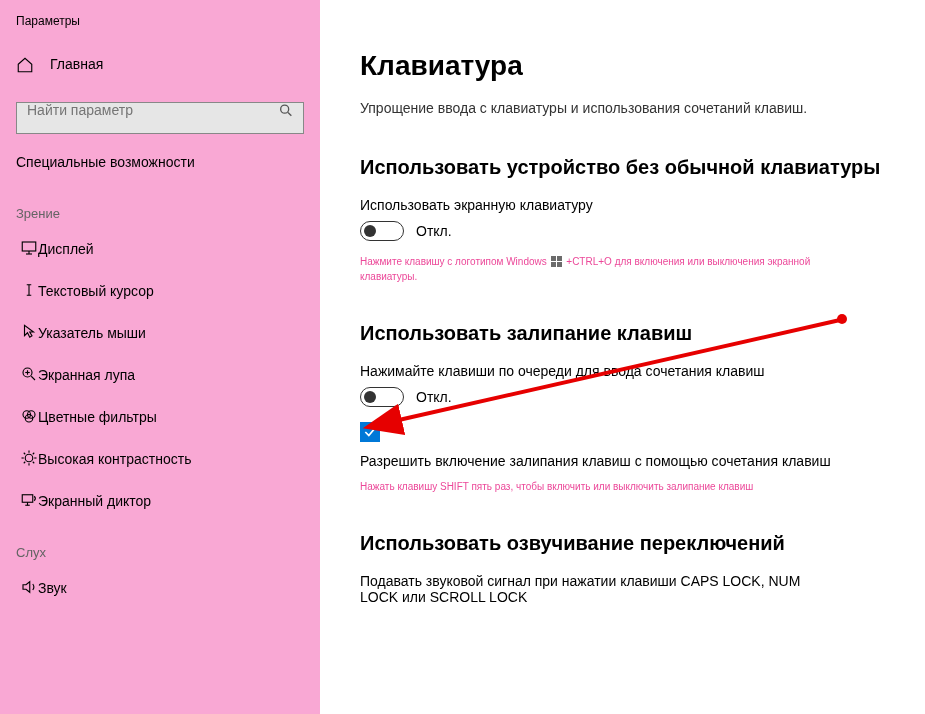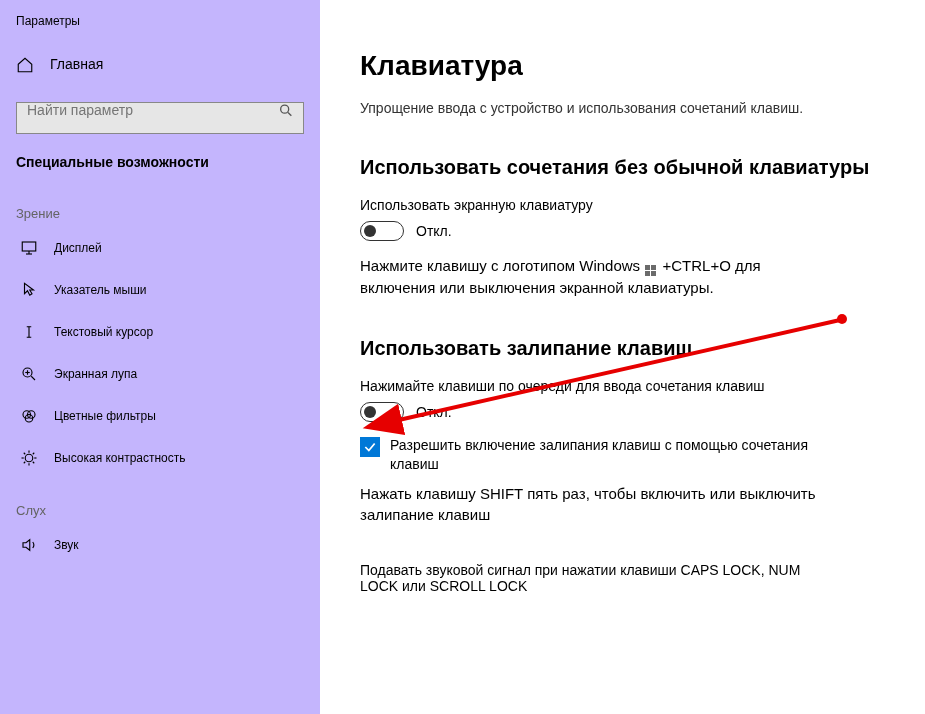--- a/index.html
+++ b/index.html
@@ -8,21 +8,21 @@
       font-size: 14px;
       color: #000;
       background: #fff;
       width: 925px;
       height: 714px;
       overflow: hidden;
       display: flex;
     }
     .sidebar {
       width: 320px;
-      background: #c4b5fd;
+      background: #f9a8d4;
       padding: 14px 0 0 0;
       flex-shrink: 0;
     }
     .app-title {
       font-size: 12px;
       padding: 0 0 18px 16px;
       color: #000;
     }
     .home-row {
       display: flex;
@@ -48,36 +48,35 @@
       margin-top: 12px;
     }
     .search-icon {
       position: absolute;
       right: 10px;
       top: 50%;
       transform: translateY(-50%);
       color: #666;
     }
     .section-title {
-      font-weight: 700;
+      font-weight: 400;
       font-size: 14px;
       padding: 0 16px 12px 16px;
     }
     .category {
       font-size: 13px;
       color: #646464;
       padding: 24px 16px 6px 16px;
     }
     .nav-item {
       display: flex;
-      align-items: center;
-      gap: 16px;
+      align-items: flex-end;
       padding: 12px 16px 12px 20px;
       cursor: pointer;
-      font-size: 12px;
+      font-size: 14px;
     }
     .nav-item .icon {
       width: 18px;
       height: 18px;
       display: flex;
       align-items: center;
       justify-content: center;
     }
     .main {
       flex: 1;
@@ -128,33 +127,34 @@
       top: 3px;
       width: 12px;
       height: 12px;
       background: #333;
       border-radius: 50%;
     }
     .toggle-label {
       font-size: 14px;
     }
     .hint {
-      font-size: 15px;
-      color: #000000;
+      font-size: 10px;
+      color: #ec4899;
       line-height: 1.45;
       margin-bottom: 34px;
       max-width: 460px;
     }
     .hint.tight { margin-bottom: 0; max-width: 480px; }
     .checkbox-row {
       display: flex;
       align-items: flex-start;
       gap: 10px;
       margin-bottom: 8px;
       max-width: 480px;
+      flex-direction: column;
     }
     .checkbox {
       width: 20px;
       height: 20px;
       background: #0078d7;
       flex-shrink: 0;
       display: flex;
       align-items: center;
       justify-content: center;
       cursor: pointer;
@@ -212,34 +212,34 @@
           <line x1="8" y1="20" x2="16" y2="20"></line>
           <line x1="12" y1="16" x2="12" y2="20"></line>
       </svg>
     </span>
     <span>Дисплей</span>
   </div>
 
   <div class="nav-item">
     <span class="icon">
       <svg width="18" height="18" viewBox="0 0 24 24" fill="none" stroke="#000" stroke-width="1.5">
-        <path d="M6 3 L6 17 L10 13 L13 19 L16 17 L13 12 L18 12 Z"></path>
-      </svg>
-    </span>
-    <span>Указатель мыши</span>
-  </div>
-
-  <div class="nav-item">
-    <span class="icon">
-      <svg width="18" height="18" viewBox="0 0 24 24" fill="none" stroke="#000" stroke-width="1.5">
         <line x1="12" y1="5" x2="12" y2="19"></line>
           <path d="M9 5 h6 M9 19 h6"></path>
       </svg>
     </span>
     <span>Текстовый курсор</span>
+  </div>
+
+  <div class="nav-item">
+    <span class="icon">
+      <svg width="18" height="18" viewBox="0 0 24 24" fill="none" stroke="#000" stroke-width="1.5">
+        <path d="M6 3 L6 17 L10 13 L13 19 L16 17 L13 12 L18 12 Z"></path>
+      </svg>
+    </span>
+    <span>Указатель мыши</span>
   </div>
 
   <div class="nav-item">
     <span class="icon">
       <svg width="18" height="18" viewBox="0 0 24 24" fill="none" stroke="#000" stroke-width="1.5">
         <circle cx="10" cy="10" r="6"></circle>
           <line x1="10" y1="7" x2="10" y2="13"></line>
           <line x1="7" y1="10" x2="13" y2="10"></line>
           <line x1="15" y1="15" x2="20" y2="20"></line>
       </svg>
@@ -268,40 +268,51 @@
           <line x1="19" y1="12" x2="22" y2="12"></line>
         <line x1="5" y1="5" x2="7" y2="7"></line>
           <line x1="17" y1="17" x2="19" y2="19"></line>
         <line x1="5" y1="19" x2="7" y2="17"></line>
           <line x1="17" y1="7" x2="19" y2="5"></line>
       </svg>
     </span>
     <span>Высокая контрастность</span>
   </div>
 
+  <div class="nav-item">
+    <span class="icon">
+      <svg width="18" height="18" viewBox="0 0 24 24" fill="none" stroke="#000" stroke-width="1.5">
+        <rect x="3" y="5" width="14" height="10"></rect>
+          <line x1="7" y1="19" x2="13" y2="19"></line>
+          <line x1="10" y1="15" x2="10" y2="19"></line>
+        <path d="M19 7 Q22 10 19 13"></path>
+      </svg>
+    </span>
+    <span>Экранный диктор</span>
+  </div>
 
   <div class="category">Слух</div>
 
   <div class="nav-item">
     <span class="icon">
       <svg width="18" height="18" viewBox="0 0 24 24" fill="none" stroke="#000" stroke-width="1.5">
         <path d="M4 9 v6 h4 l5 4 V5 l-5 4 Z"></path>
           <path d="M17 8 Q20 12 17 16"></path>
       </svg>
     </span>
     <span>Звук</span>
   </div>
 </div>
 
 <div class="main main-wrap">
   <div class="page-title">Клавиатура</div>
-  <div class="page-subtitle">Упрощение ввода с устройство и использования сочетаний клавиш.</div>
+  <div class="page-subtitle">Упрощение ввода с клавиатуры и использования сочетаний клавиш.</div>
 
   <div class="sec-block">
-    <div class="section-heading">Использовать сочетания без обычной клавиатуры</div>
+    <div class="section-heading">Использовать устройство без обычной клавиатуры</div>
     <div class="setting-label">Использовать экранную клавиатуру</div>
     <div class="toggle-row">
       <div class="toggle"></div>
       <div class="toggle-label">Откл.</div>
     </div>
     <div class="hint">
       <span>Нажмите клавишу с логотипом Windows</span>
       <span class="winlogo">
         <svg width="12" height="12" viewBox="0 0 12 12">
             <rect x="0" y="0" width="5" height="5" fill="#6b6b6b"></rect>
@@ -326,20 +337,21 @@
         <svg width="14" height="14" viewBox="0 0 24 24" fill="none" stroke-width="3">
             <polyline points="4,12 10,18 20,6"></polyline>
           </svg>
       </div>
       <div class="checkbox-label">Разрешить включение залипания клавиш с помощью сочетания клавиш</div>
     </div>
     <div class="hint tight">Нажать клавишу SHIFT пять раз, чтобы включить или выключить залипание клавиш</div>
   </div>
 
   <div class="sec-block">
+    <div class="section-heading">Использовать озвучивание переключений</div>
     <div class="setting-label" style="max-width:460px">Подавать звуковой сигнал при нажатии клавиши CAPS LOCK, NUM LOCK или SCROLL LOCK</div>
   </div>
 
   <svg class="annotation-arrow" style="left:0; top:0;" width="605" height="714">
     <defs>
       <marker id="arrhead" markerWidth="12" markerHeight="12" refX="3" refY="4" orient="auto">
         <path d="M0,0 L10,4 L0,8 Z" fill="#e60000"></path>
       </marker>
     </defs>
     <line x1="520" y1="320" x2="70" y2="422" stroke="#e60000" stroke-width="4" marker-end="url(#arrhead)"></line>

